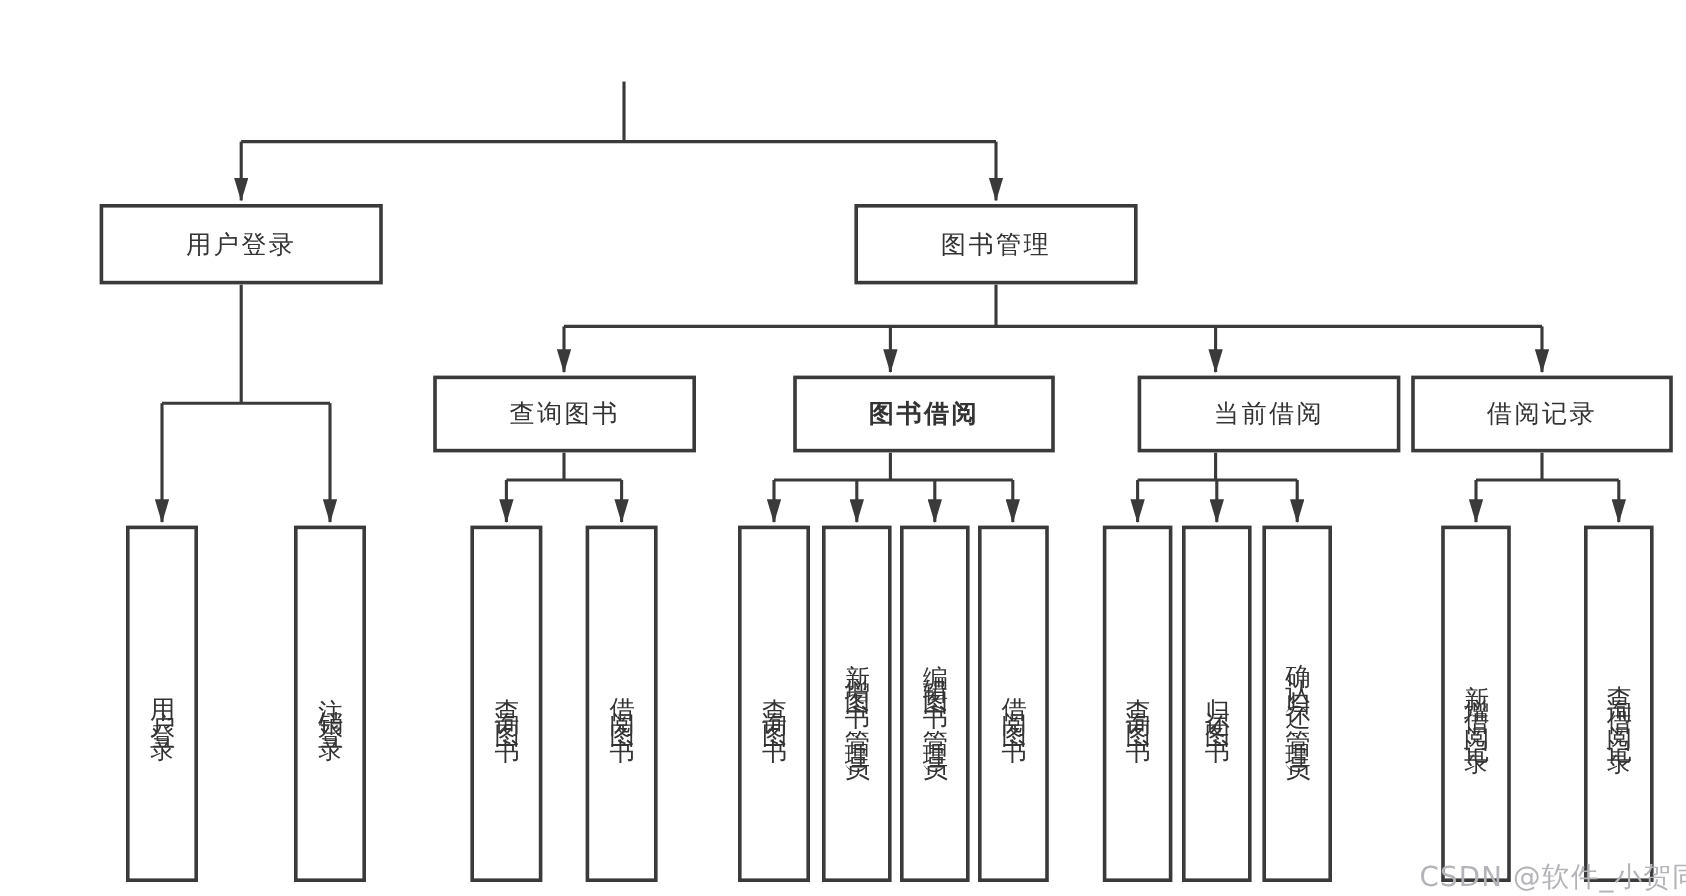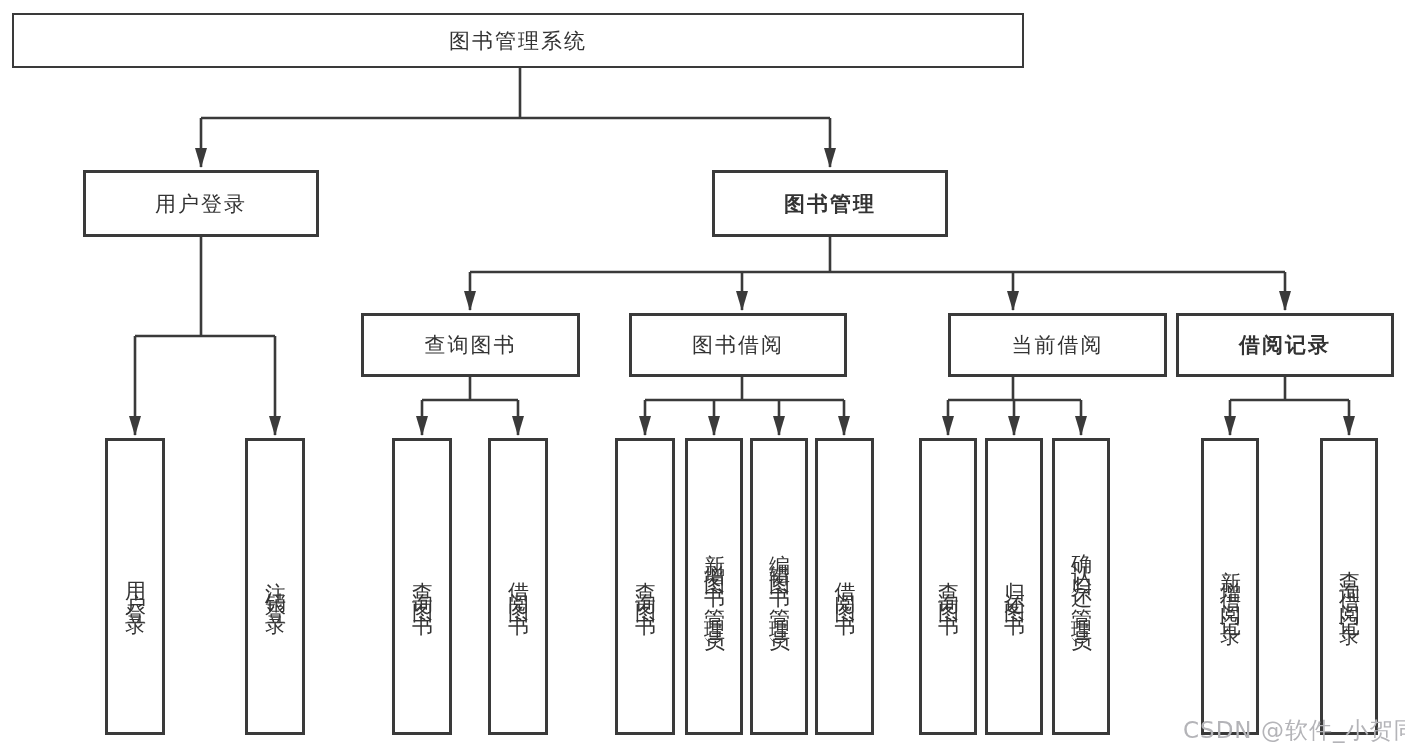--- a/index.html
+++ b/index.html
@@ -109,29 +109,28 @@
     <line x1="844" y1="400" x2="844" y2="435" marker-end="url(#arrow)"></line>
 
     <line x1="948" y1="400" x2="948" y2="435" marker-end="url(#arrow)"></line>
     <line x1="1014" y1="400" x2="1014" y2="435" marker-end="url(#arrow)"></line>
     <line x1="1081" y1="400" x2="1081" y2="435" marker-end="url(#arrow)"></line>
 
     <line x1="1230" y1="400" x2="1230" y2="435" marker-end="url(#arrow)"></line>
     <line x1="1349" y1="400" x2="1349" y2="435" marker-end="url(#arrow)"></line>
   </svg>
 
-  <div class="box root" style="left:12px; top:13px; width:1012px; height:55px;">图书管理系统</div>
 
   <div class="box" style="left:83px; top:170px; width:236px; height:67px;">用户登录</div>
-  <div class="box" style="left:712px; top:170px; width:236px; height:67px;font-weight:bold;">图书管理</div>
+  <div class="box" style="left:712px; top:170px; width:236px; height:67px;">图书管理</div>
 
   <div class="box" style="left:361px; top:313px; width:219px; height:64px;">查询图书</div>
-  <div class="box" style="left:629px; top:313px; width:218px; height:64px;">图书借阅</div>
+  <div class="box" style="left:661px; top:313px; width:218px; height:64px;font-weight:bold;">图书借阅</div>
   <div class="box" style="left:904px; top:313px; width:219px; height:64px;margin-left:44px;">当前借阅</div>
-  <div class="box" style="left:1176px; top:313px; width:218px; height:64px;font-weight:bold;">借阅记录</div>
+  <div class="box" style="left:1176px; top:313px; width:218px; height:64px;">借阅记录</div>
 
   <div class="box leaf" style="left:105px; top:438px; width:60px; height:297px;">
     <span class="vtext">用户登录</span>
   </div>
   <div class="box leaf" style="left:245px; top:438px; width:60px; height:297px;">
     <span class="vtext">注销登录</span>
   </div>
 
   <div class="box leaf" style="left:392px; top:438px; width:60px; height:297px;">
     <span class="vtext">查询图书</span>

